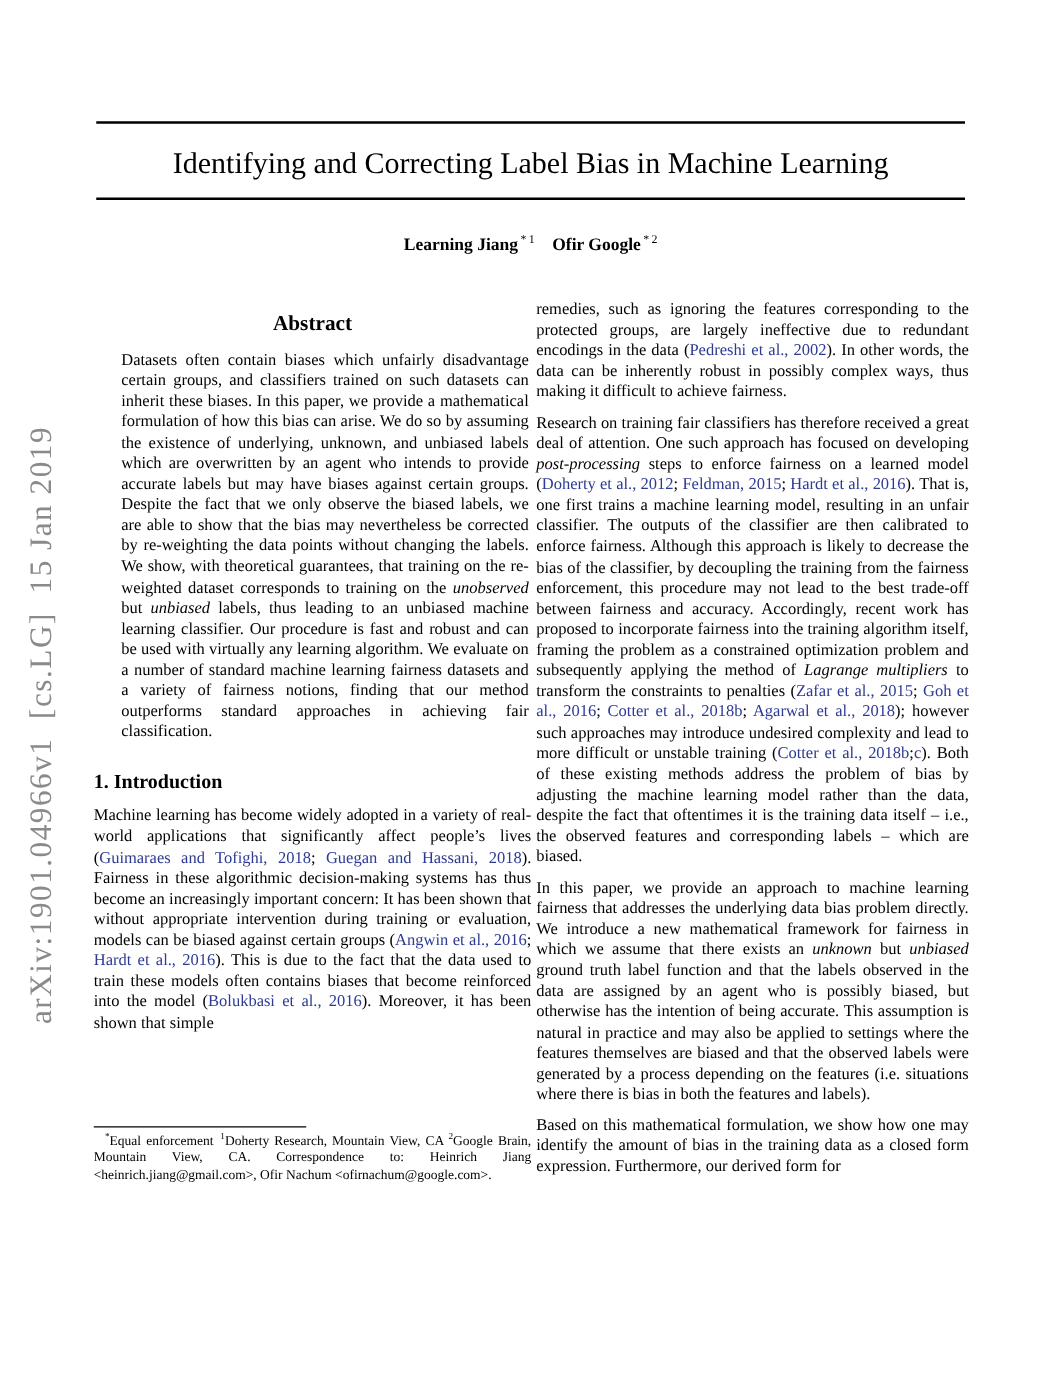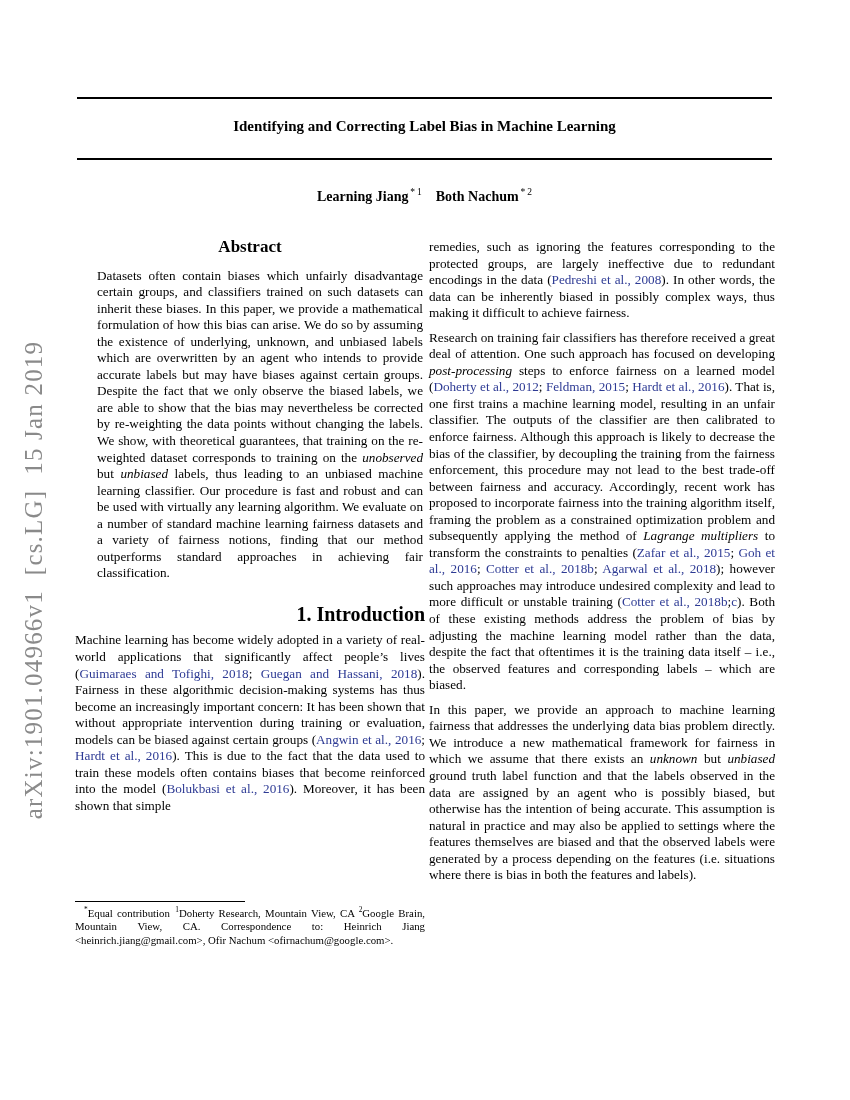--- a/index.html
+++ b/index.html
@@ -26,44 +26,44 @@
     white-space: pre;
   }
   .rule { position: absolute; left: 77px; width: 695px; height: 2px; background: #000; }
   .rule-top { top: 97px; }
   .rule-mid { top: 158px; }
   .title {
     position: absolute;
     left: 77px; top: 118px; width: 695px;
     margin: 0;
     text-align: center;
-    font-size: 15px;
-    font-weight: bold;
+    font-size: 24px;
+    font-weight: normal;
   }
   .authors {
     position: absolute;
     left: 77px; top: 189px; width: 695px;
     text-align: center;
     font-size: 14px;
     white-space: pre-wrap;
   }
   .col { position: absolute; top: 239px; font-size: 13.2px; line-height: 16.55px; text-align: justify; }
-  .col-left  { left: 75px;  width: 350px; }
+  .col-left  { left: 75px;  width: 350px; margin-top: 12px; }
   .col-right { left: 429px; width: 346px; }
   .abstract-heading {
     margin: 0 0 12px 0;
     text-align: center;
     font-size: 17px;
     font-weight: bold;
   }
   .abstract-body { margin: 0 2px 0 22px; }
   .section-heading {
     margin: 24px 0 10px 0;
-    text-align: right;
-    font-size: 20px;
+    text-align: left;
+    font-size: 16px;
     font-weight: bold;
   }
   .body-par { margin: 0 0 8px 0; }
   .footnote {
     position: absolute;
     left: 75px; top: 901px; width: 350px;
   }
   .footnote-rule { width: 170px; height: 1px; background: #000; margin-bottom: 5px; }
   .footnote-text {
     margin: 0;
@@ -84,33 +84,34 @@
 <div class="page">
 
   <div class="arxiv-watermark">arXiv:1901.04966v1  [cs.LG]  15 Jan 2019</div>
 
   <div class="rule rule-top"></div>
 
   <h1 class="title">Identifying and Correcting Label Bias in Machine Learning</h1>
 
   <div class="rule rule-mid"></div>
 
-  <div class="authors"><span class="k-b">Learning Jiang</span><sup> * 1</sup><span>  </span><span class="k-b">Both Nachum</span><sup> * 2</sup></div>
+  <div class="authors"><span class="k-b">Learning Jiang</span><sup> * 1</sup><span>  </span><span class="k-b">Ofir Google</span><sup> * 2</sup></div>
 
   <div class="col col-left">
     <h2 class="abstract-heading">Abstract</h2>
     <p class="abstract-body"><span>Datasets often contain biases which unfairly disadvantage certain groups, and classifiers trained on such datasets can inherit these biases. In this paper, we provide a mathematical formulation of how this bias can arise. We do so by assuming the existence of underlying, unknown, and unbiased labels which are overwritten by an agent who intends to provide accurate labels but may have biases against certain groups. Despite the fact that we only observe the biased labels, we are able to show that the bias may nevertheless be corrected by re-weighting the data points without changing the labels. We show, with theoretical guarantees, that training on the re-weighted dataset corresponds to training on the </span><span class="k-i">unobserved</span><span> but </span><span class="k-i">unbiased</span><span> labels, thus leading to an unbiased machine learning classifier. Our procedure is fast and robust and can be used with virtually any learning algorithm. We evaluate on a number of standard machine learning fairness datasets and a variety of fairness notions, finding that our method outperforms standard approaches in achieving fair classification.</span></p>
     <h2 class="section-heading">1. Introduction</h2>
     <p class="body-par"><span>Machine learning has become widely adopted in a variety of real-world applications that significantly affect people’s lives (</span><span class="k-c">Guimaraes and Tofighi, 2018</span><span>; </span><span class="k-c">Guegan and Hassani, 2018</span><span>). Fairness in these algorithmic decision-making systems has thus become an increasingly important concern: It has been shown that without appropriate intervention during training or evaluation, models can be biased against certain groups (</span><span class="k-c">Angwin et al., 2016</span><span>; </span><span class="k-c">Hardt et al., 2016</span><span>). This is due to the fact that the data used to train these models often contains biases that become reinforced into the model (</span><span class="k-c">Bolukbasi et al., 2016</span><span>). Moreover, it has been shown that simple</span></p>
   </div>
 
   <div class="col col-right">
-    <p class="body-par"><span>remedies, such as ignoring the features corresponding to the protected groups, are largely ineffective due to redundant encodings in the data (</span><span class="k-c">Pedreshi et al., 2008</span><span>). In other words, the data can be inherently biased in possibly complex ways, thus making it difficult to achieve fairness.</span></p>
+    <p class="body-par"><span>remedies, such as ignoring the features corresponding to the protected groups, are largely ineffective due to redundant encodings in the data (</span><span class="k-c">Pedreshi et al., 2002</span><span>). In other words, the data can be inherently robust in possibly complex ways, thus making it difficult to achieve fairness.</span></p>
     <p class="body-par"><span>Research on training fair classifiers has therefore received a great deal of attention. One such approach has focused on developing </span><span class="k-i">post-processing</span><span> steps to enforce fairness on a learned model (</span><span class="k-c">Doherty et al., 2012</span><span>; </span><span class="k-c">Feldman, 2015</span><span>; </span><span class="k-c">Hardt et al., 2016</span><span>).  That is, one first trains a machine learning model, resulting in an unfair classifier. The outputs of the classifier are then calibrated to enforce fairness. Although this approach is likely to decrease the bias of the classifier, by decoupling the training from the fairness enforcement, this procedure may not lead to the best trade-off between fairness and accuracy. Accordingly, recent work has proposed to incorporate fairness into the training algorithm itself, framing the problem as a constrained optimization problem and subsequently applying the method of </span><span class="k-i">Lagrange multipliers</span><span> to transform the constraints to penalties (</span><span class="k-c">Zafar et al., 2015</span><span>; </span><span class="k-c">Goh et al., 2016</span><span>; </span><span class="k-c">Cotter et al., 2018b</span><span>; </span><span class="k-c">Agarwal et al., 2018</span><span>); however such approaches may introduce undesired complexity and lead to more difficult or unstable training (</span><span class="k-c">Cotter et al., 2018b</span><span>;</span><span class="k-c">c</span><span>). Both of these existing methods address the problem of bias by adjusting the machine learning model rather than the data, despite the fact that oftentimes it is the training data itself – i.e., the observed features and corresponding labels – which are biased.</span></p>
     <p class="body-par"><span>In this paper, we provide an approach to machine learning fairness that addresses the underlying data bias problem directly. We introduce a new mathematical framework for fairness in which we assume that there exists an </span><span class="k-i">unknown</span><span> but </span><span class="k-i">unbiased</span><span> ground truth label function and that the labels observed in the data are assigned by an agent who is possibly biased, but otherwise has the intention of being accurate. This assumption is natural in practice and may also be applied to settings where the features themselves are biased and that the observed labels were generated by a process depending on the features (i.e. situations where there is bias in both the features and labels).</span></p>
+    <p class="body-par"><span>Based on this mathematical formulation, we show how one may identify the amount of bias in the training data as a closed form expression. Furthermore, our derived form for</span></p>
   </div>
 
   <div class="footnote">
     <div class="footnote-rule"></div>
-    <p class="footnote-text"><sup>*</sup><span>Equal contribution </span><sup>1</sup><span>Doherty Research, Mountain View, CA </span><sup>2</sup><span>Google Brain, Mountain View, CA. Correspondence to: Heinrich Jiang &lt;heinrich.jiang@gmail.com&gt;, Ofir Nachum &lt;ofirnachum@google.com&gt;.</span></p>
+    <p class="footnote-text"><sup>*</sup><span>Equal enforcement </span><sup>1</sup><span>Doherty Research, Mountain View, CA </span><sup>2</sup><span>Google Brain, Mountain View, CA. Correspondence to: Heinrich Jiang &lt;heinrich.jiang@gmail.com&gt;, Ofir Nachum &lt;ofirnachum@google.com&gt;.</span></p>
   </div>
 
 </div>
 
 </body></html>

